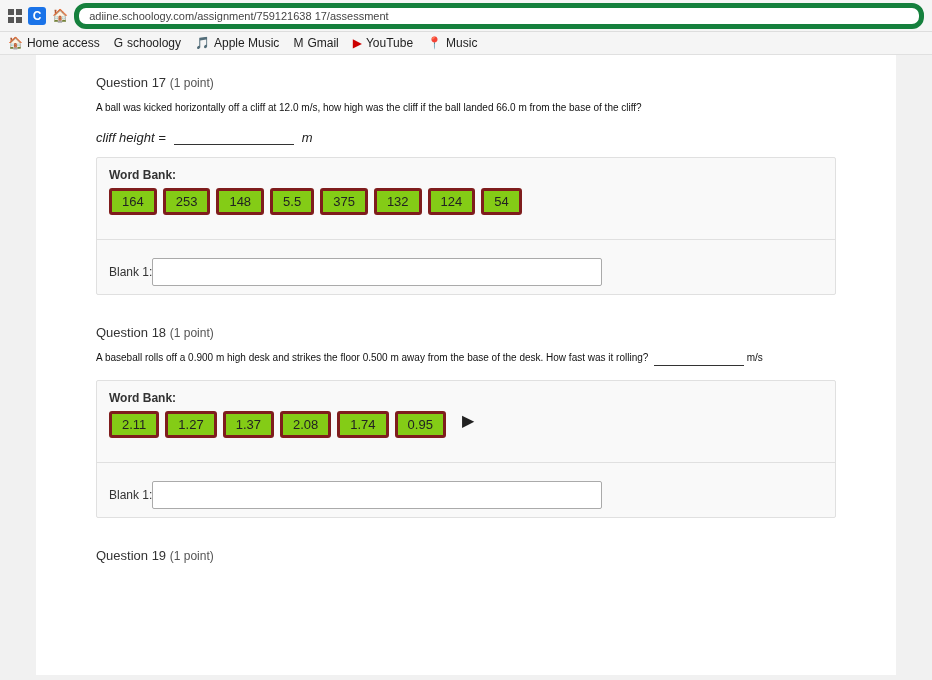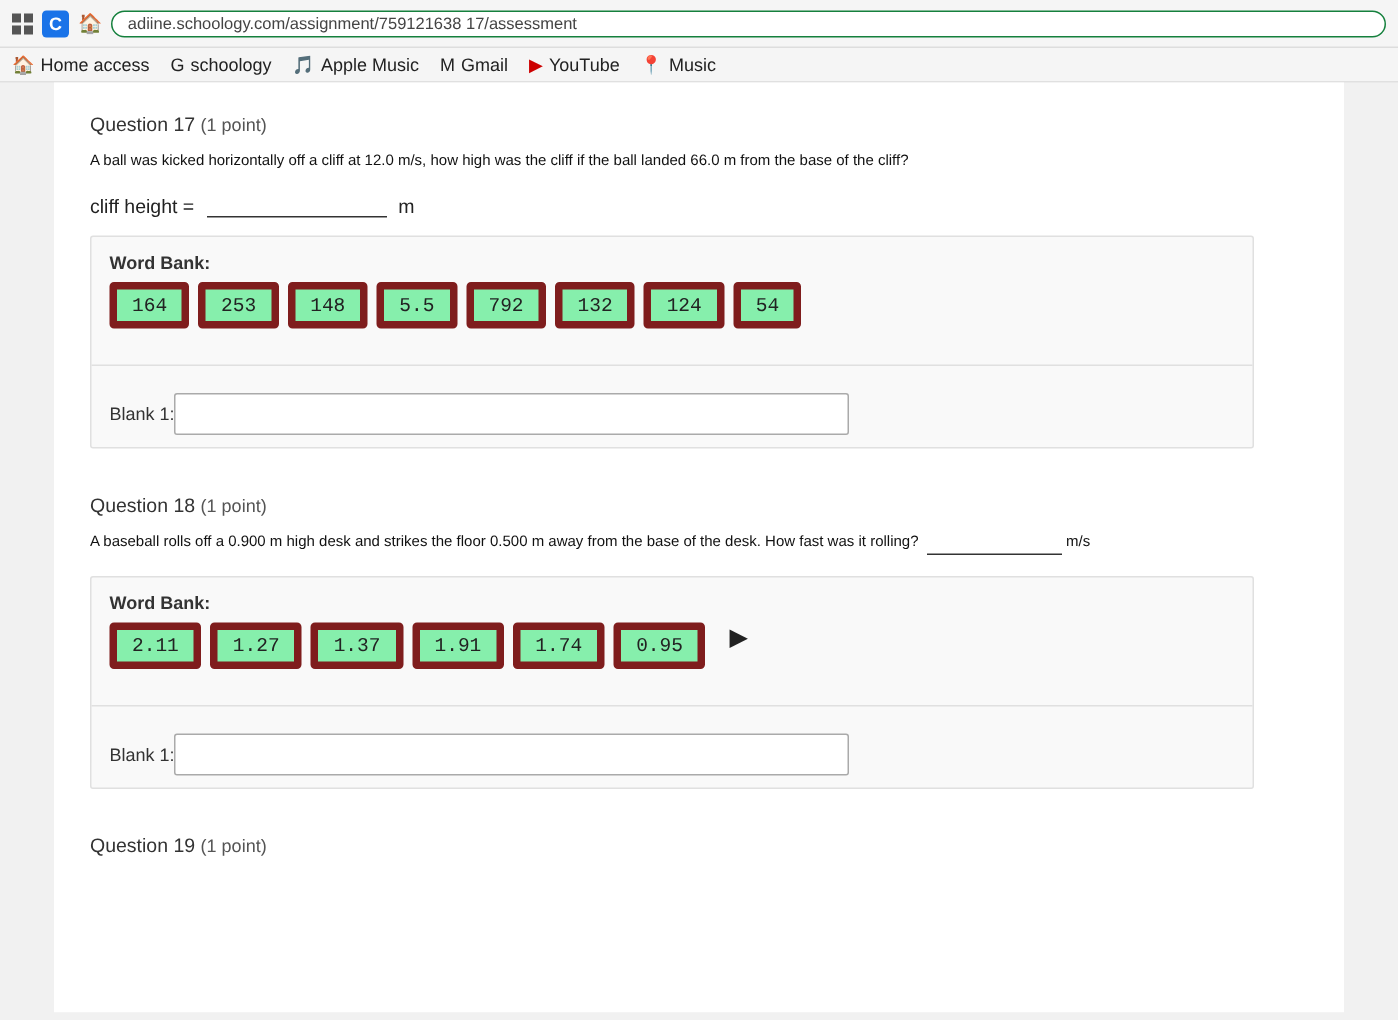--- a/index.html
+++ b/index.html
@@ -56,21 +56,21 @@
       cursor: pointer;
       white-space: nowrap;
     }
     .bm-icon {
       font-size: 12px;
     }
 
     
     .url-bar {
       background: white;
-      border: 1px solid #15803d;
+      border: 5px solid #15803d;
       border-radius: 12px;
       padding: 2px 10px;
       font-size: 11px;
       color: #444;
       flex: 1;
       min-width: 0;
       overflow: hidden;
       text-overflow: ellipsis;
       white-space: nowrap;
     }
@@ -83,21 +83,21 @@
       align-items: center;
       gap: 14px;
       font-size: 12px;
     }
 
     
     .page-content {
       background: white;
       max-width: 860px;
       margin: 0 auto;
-      padding: 20px 60px 30px 24px;
+      padding: 20px 60px 30px 60px;
       min-height: 620px;
     }
 
     .question-block {
       margin-bottom: 30px;
     }
 
     .question-title {
       font-size: 13px;
       font-weight: normal;
@@ -112,20 +112,21 @@
       margin-bottom: 14px;
     }
 
     .answer-line {
       font-size: 13px;
       color: #222;
       margin-bottom: 12px;
       display: flex;
       align-items: center;
       gap: 4px;
+      font-style: italic;
     }
     .answer-blank {
       display: inline-block;
       width: 120px;
       border-bottom: 1px solid #333;
       margin: 0 4px;
     }
 
     .word-bank-section {
       margin-bottom: 14px;
@@ -139,28 +140,27 @@
       font-weight: bold;
     }
 
     .word-bank-items {
       display: flex;
       flex-wrap: wrap;
       gap: 6px;
     }
 
     .word-bank-item {
-      background: #86efac;
-      border: 5px solid #7f1d1d;
+      background: #84cc16;
+      border: 3px solid #7f1d1d;
       border-radius: 3px;
       padding: 3px 10px;
       font-size: 13px;
       cursor: pointer;
       color: #222;
-      font-family: Liberation Mono, monospace;
     }
 
     .blank-field-row {
       display: flex;
       align-items: center;
       gap: 0;
       margin-top: 10px;
       padding: 8px 12px;
     }
 
@@ -263,21 +263,21 @@
     </div>
 
     <div class="q17-container">
       <div class="word-bank-section">
         <div class="word-bank-label">Word Bank:</div>
         <div class="word-bank-items">
           <span class="word-bank-item">164</span>
           <span class="word-bank-item">253</span>
           <span class="word-bank-item">148</span>
           <span class="word-bank-item">5.5</span>
-          <span class="word-bank-item">792</span>
+          <span class="word-bank-item">375</span>
           <span class="word-bank-item">132</span>
           <span class="word-bank-item">124</span>
           <span class="word-bank-item">54</span>
         </div>
       </div>
 
       <hr class="divider">
 
       <div class="blank-field-row">
         <span class="blank-label">Blank 1:</span>
@@ -297,21 +297,21 @@
       <span>m/s</span>
     </div>
 
     <div class="q18-container">
       <div class="word-bank-section">
         <div class="word-bank-label">Word Bank:</div>
         <div class="word-bank-items">
           <span class="word-bank-item">2.11</span>
           <span class="word-bank-item">1.27</span>
           <span class="word-bank-item">1.37</span>
-          <span class="word-bank-item">1.91</span>
+          <span class="word-bank-item">2.08</span>
           <span class="word-bank-item">1.74</span>
           <span class="word-bank-item">0.95</span>
           <span class="cursor-arrow">▶</span>
         </div>
       </div>
 
       <hr class="divider">
 
       <div class="blank-field-row">
         <span class="blank-label">Blank 1:</span>

